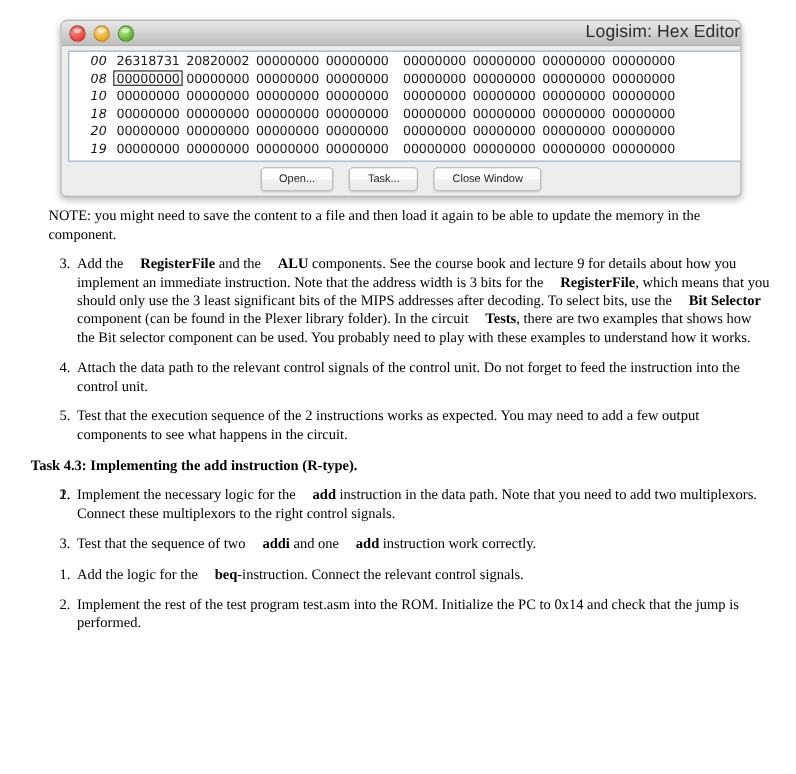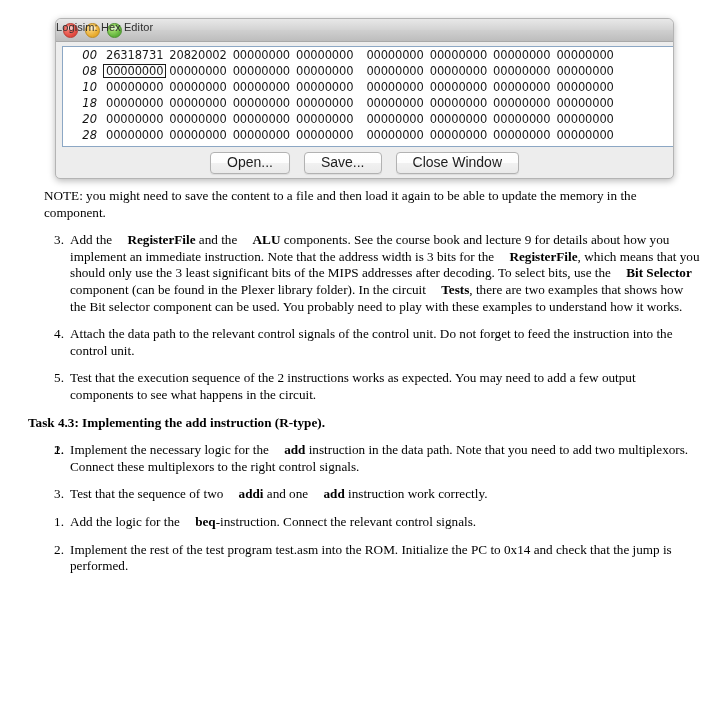--- a/index.html
+++ b/index.html
@@ -59,23 +59,23 @@
     border-radius: 50%;
     background: rgba(255,255,255,0.55);
   }
   .light.red    { background: radial-gradient(circle at 35% 30%, #ff8b81, #e0483e 70%); border: 1px solid #b93b33; }
   .light.yellow { background: radial-gradient(circle at 35% 30%, #ffdd8a, #e7a92b 70%); border: 1px solid #bd8a22; }
   .light.green  { background: radial-gradient(circle at 35% 30%, #b9ef7f, #5fb23a 70%); border: 1px solid #4c8f2f; }
 
   .win-title {
     position: absolute;
     left: 0; right: 0; top: 2px;
-    text-align: left;
+    text-align: right;
     font-family: "Liberation Sans", sans-serif;
-    font-size: 11px;
+    font-size: 16px;
     color: #2e2e2e;
     letter-spacing: 0.1px;
   }
 
   
   .hex-area {
     position: absolute;
     left: 6px;
     top: 27px;
     width: 677px;
@@ -142,21 +142,21 @@
   .btn-bar {
     position: absolute;
     left: 0; right: 0;
     top: 133px;
     display: flex;
     justify-content: center;
     gap: 14px;
   }
   .btn {
     font-family: "Liberation Sans", sans-serif;
-    font-size: 14px;
+    font-size: 10px;
     color: #1d1d1d;
     background: linear-gradient(to bottom, #fefefe 0%, #fdfdfd 48%, #f1f1f1 52%, #eaeaea 100%);
     border: 1px solid #b2b2b2;
     border-radius: 4px;
     padding: 3px 16px 4px;
     box-shadow: 0 1px 0 rgba(255,255,255,0.85) inset, 0 1px 1px rgba(0,0,0,0.07);
     line-height: 13px;
     white-space: nowrap;
   }
 
@@ -281,41 +281,41 @@
             <div class="hex-cell">00000000</div>
             <div class="hex-cell">00000000</div>
             <div class="hex-cell">00000000</div>
             <div class="hex-cell gap">00000000</div>
             <div class="hex-cell">00000000</div>
             <div class="hex-cell">00000000</div>
             <div class="hex-cell">00000000</div>
           </div>
         </div>
         <div class="hex-row">
-          <div class="hex-addr">28</div>
+          <div class="hex-addr">19</div>
           <div class="hex-cells">
             <div class="hex-cell">00000000</div>
             <div class="hex-cell">00000000</div>
             <div class="hex-cell">00000000</div>
             <div class="hex-cell">00000000</div>
             <div class="hex-cell gap">00000000</div>
             <div class="hex-cell">00000000</div>
             <div class="hex-cell">00000000</div>
             <div class="hex-cell">00000000</div>
           </div>
         </div>
       </div>
     <div class="hex-scroll">
       <div class="hex-thumb"></div>
     </div>
   </div>
 
   <div class="btn-bar" id="btn-bar">
       <div class="btn">Open...</div>
-      <div class="btn">Save...</div>
+      <div class="btn">Task...</div>
       <div class="btn">Close Window</div>
     </div>
 </div>
 
 <div id="doc">
 
   <p class="para note">NOTE: you might need to save the content to a file and then load it again to be able to update the memory in the component.</p>
 
   <ul class="olist" id="task42-list">
       <li><span class="num">3.</span><span>Add the <b>RegisterFile</b> and the <b>ALU</b> components. See the course book and lecture 9 for details about how you implement an immediate instruction.  Note that the address width is 3 bits for the <b>RegisterFile</b>, which means that you should only use the 3 least significant bits of the MIPS addresses after decoding. To select bits, use the <b>Bit Selector</b> component (can be found in the Plexer library folder). In the circuit <b>Tests</b>, there are two examples that shows how the Bit selector component can be used. You probably need to play with these examples to understand how it works.</span></li>

